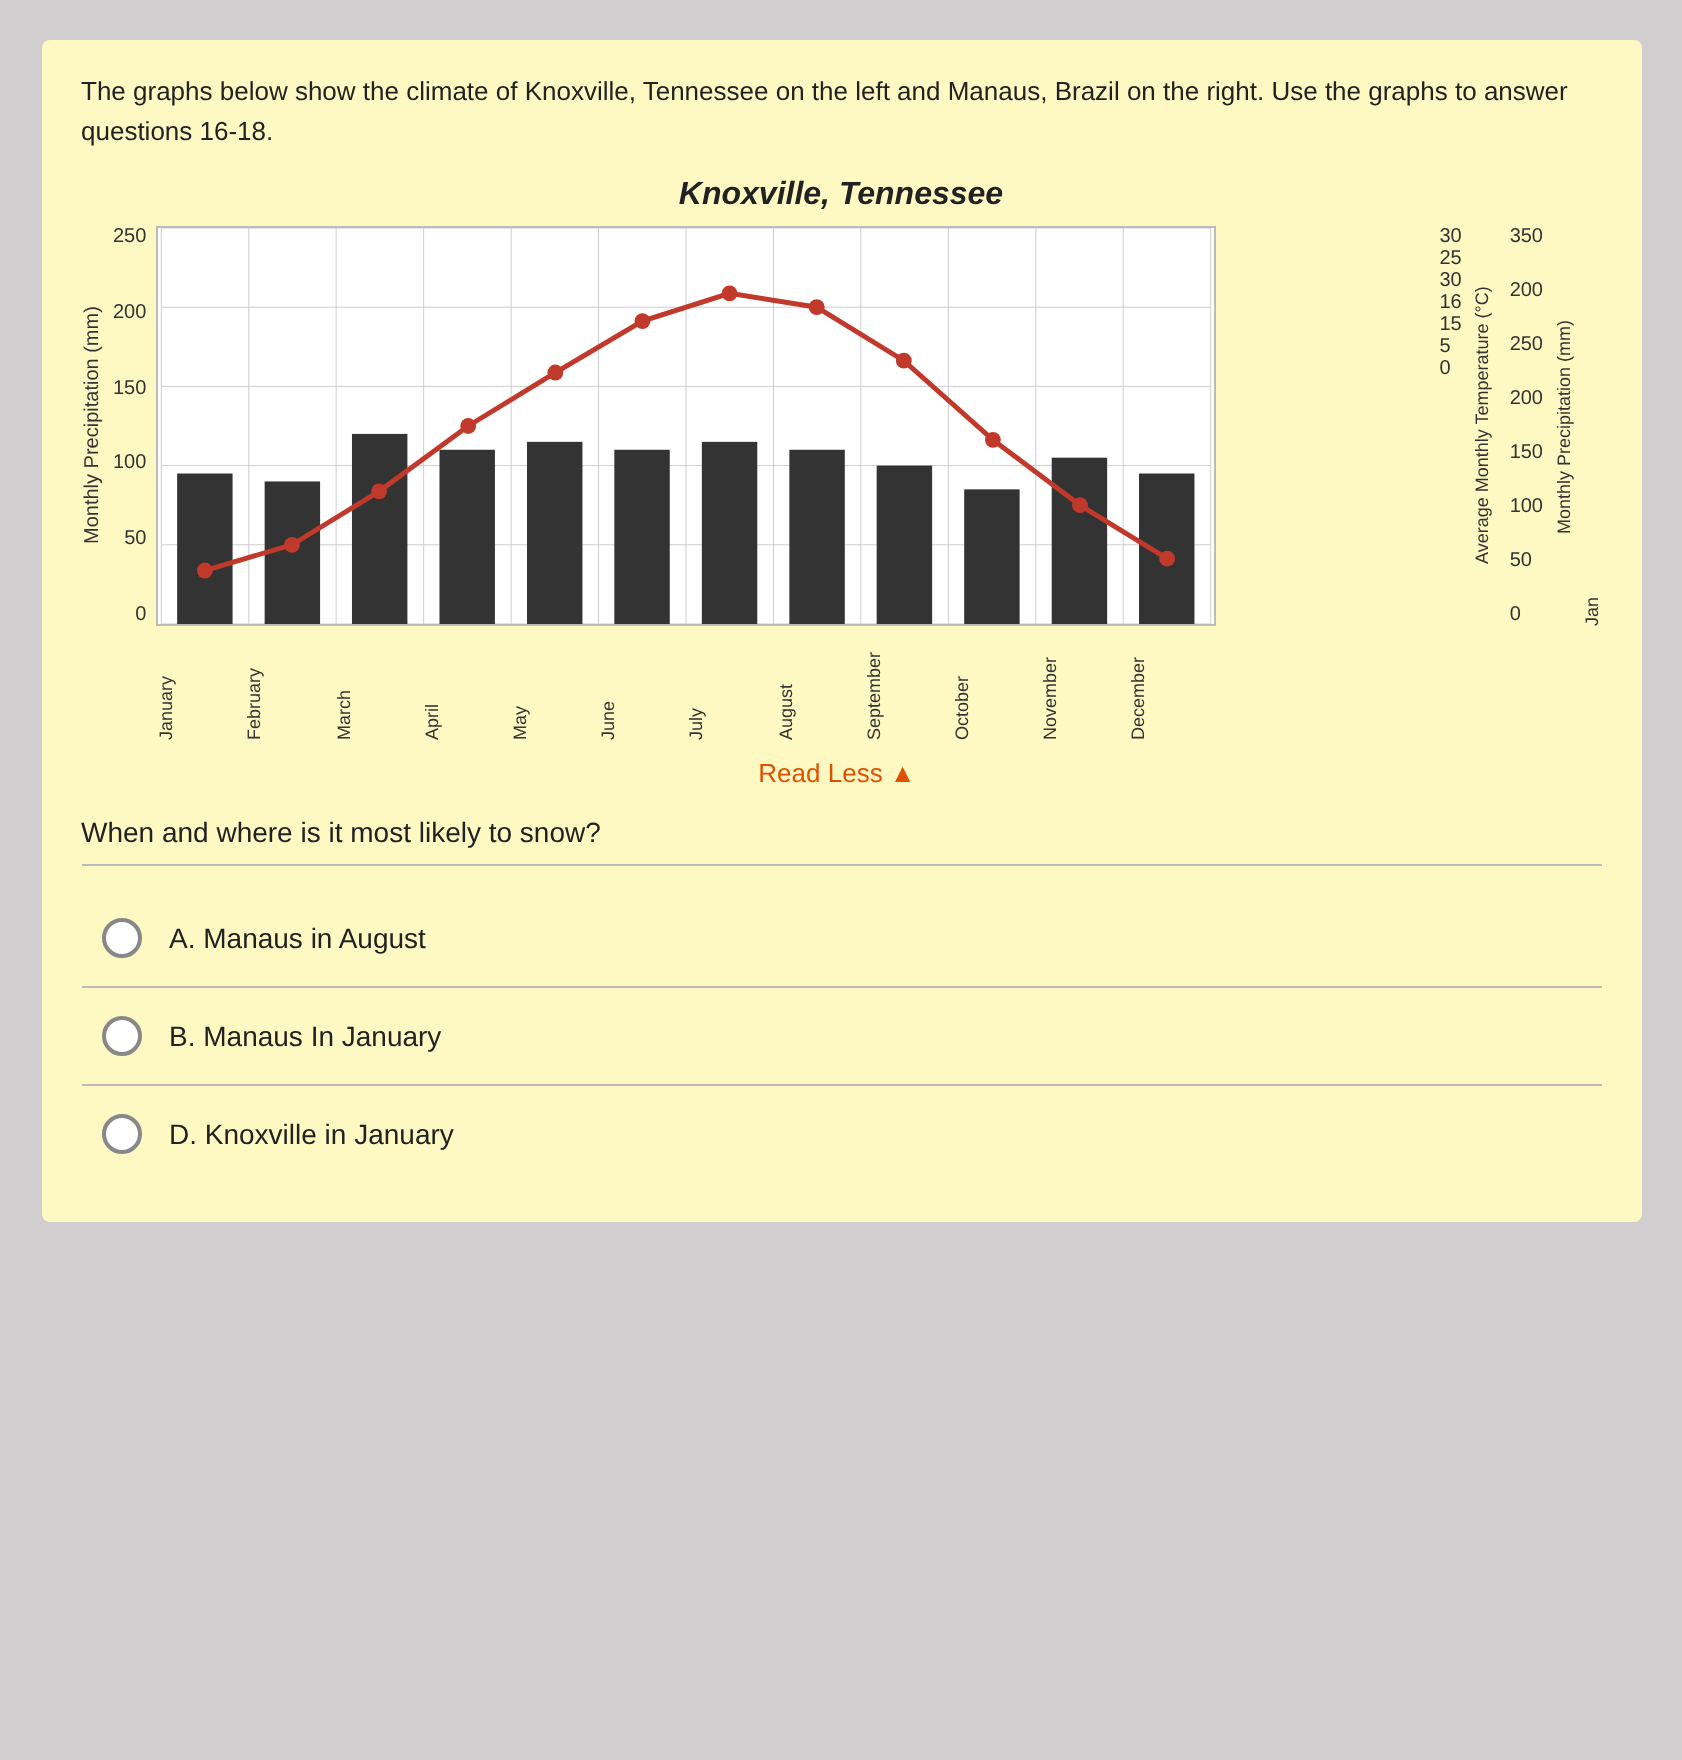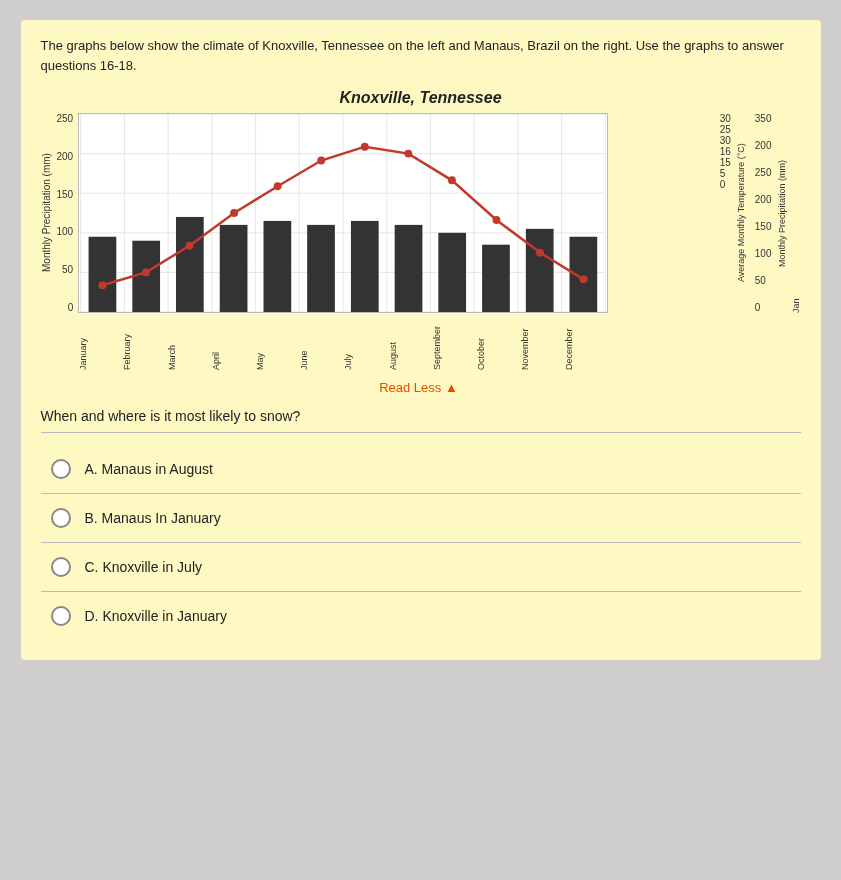--- a/index.html
+++ b/index.html
@@ -267,20 +267,16 @@
     <div class="answer-option">
       <div class="radio-circle"></div>
       <span class="answer-label">A. Manaus in August</span>
     </div>
     <div class="answer-option">
       <div class="radio-circle"></div>
       <span class="answer-label">B. Manaus In January</span>
     </div>
     <div class="answer-option">
       <div class="radio-circle"></div>
-      <span class="answer-label">C. Knoxville in July</span>
-    </div>
-    <div class="answer-option">
-      <div class="radio-circle"></div>
       <span class="answer-label">D. Knoxville in January</span>
     </div>
   </div>
 </div>
 
 </body></html>

